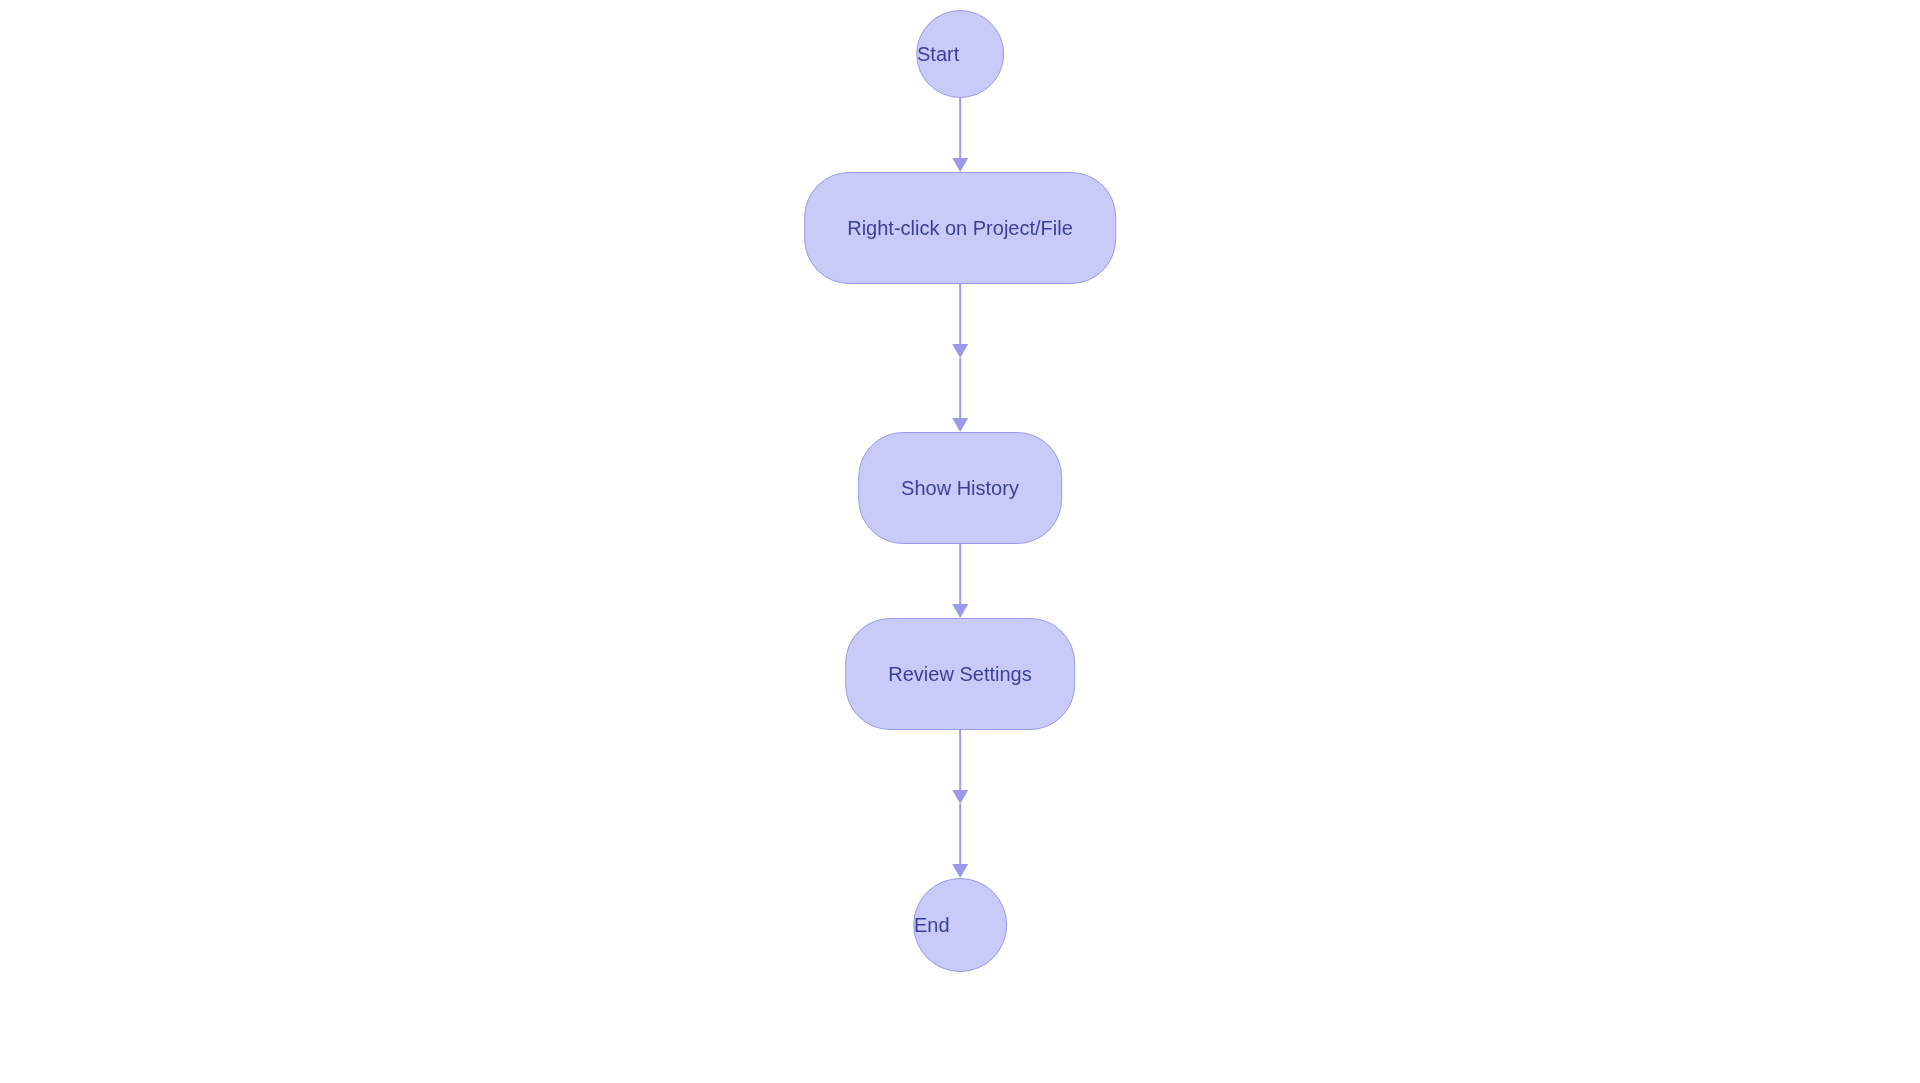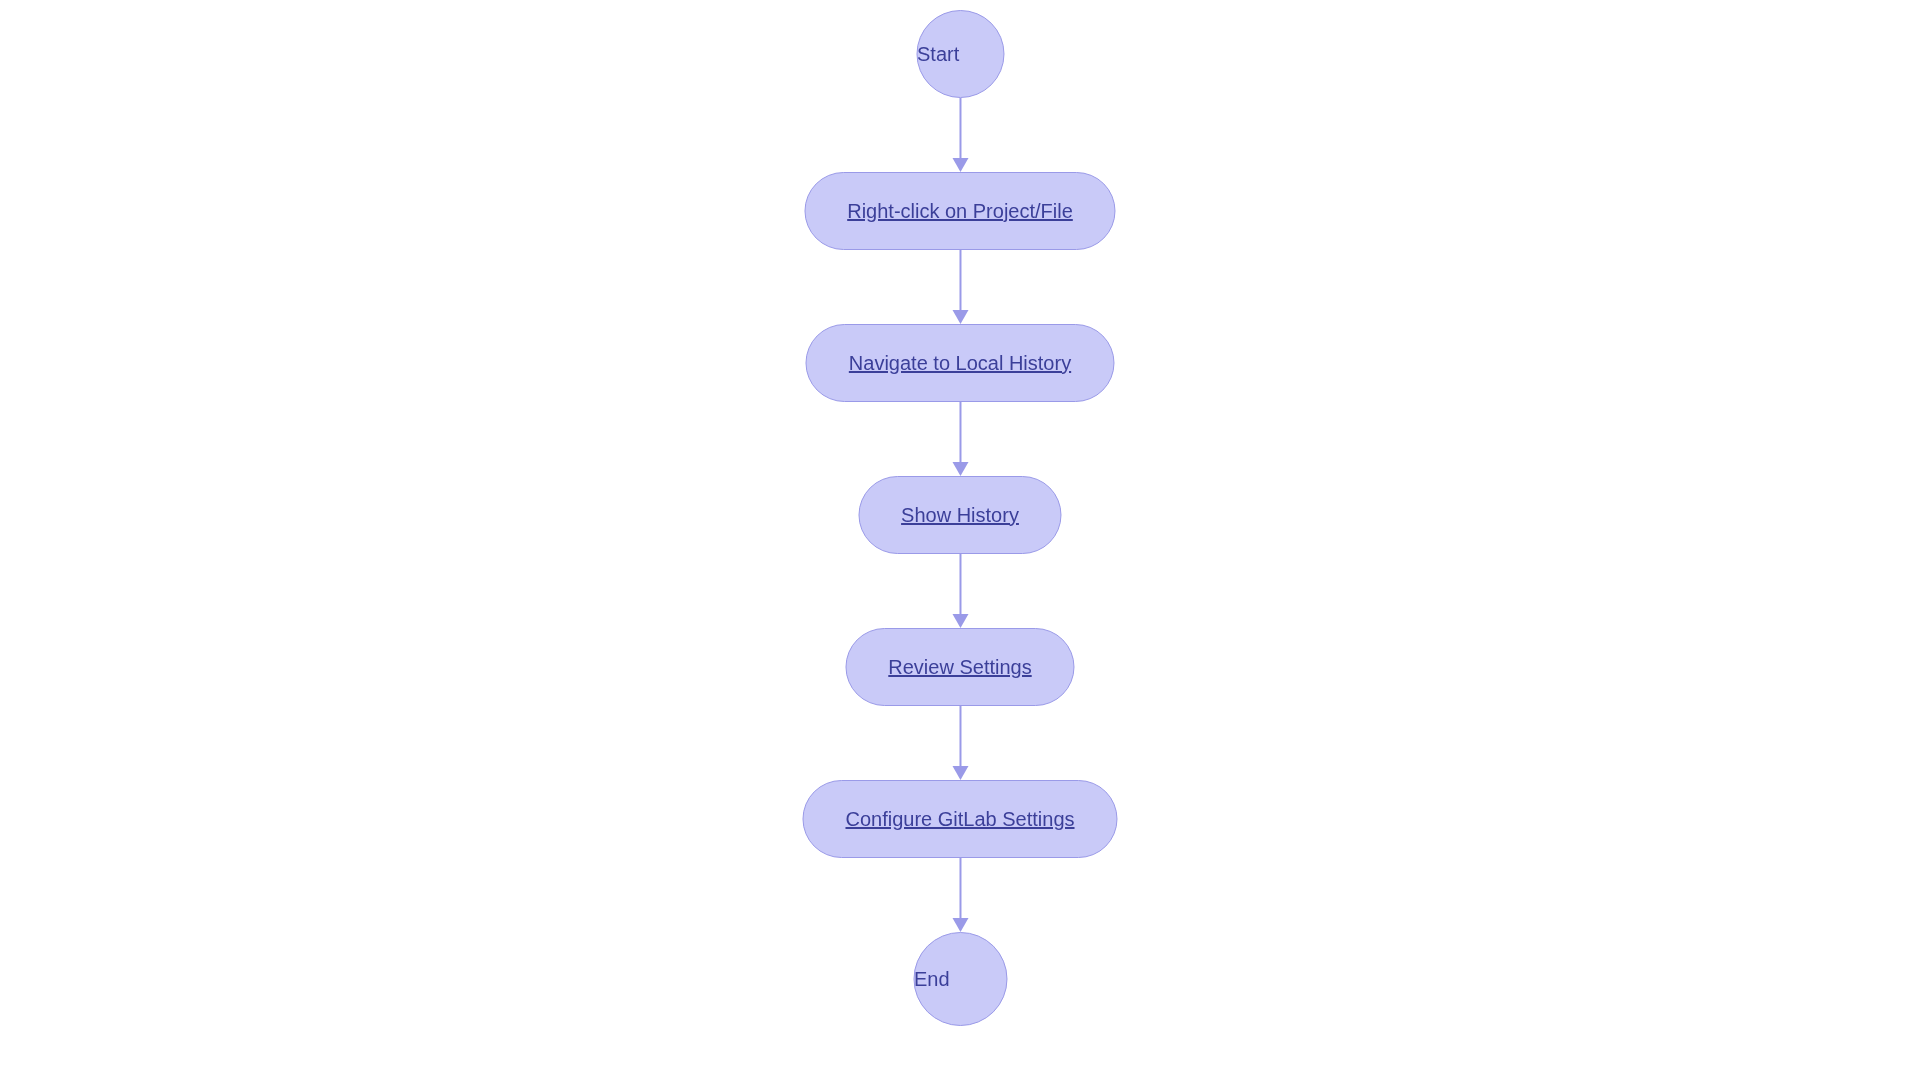--- a/index.html
+++ b/index.html
@@ -38,22 +38,21 @@
     border-radius: 50%;
   }
   .circle-small {
     width: 94px;
     height: 94px;
     border-radius: 50%;
   }
   .pill {
     border-radius: 45px;
     padding: 8px 42px;
-    height: 78px;
-    text-decoration: underline;
+    height: 112px;
   }
   .arrow {
     display: flex;
     flex-direction: column;
     align-items: center;
     height: 74px;
     justify-content: flex-start;
   }
   .arrow-line {
     width: 2px;
@@ -84,23 +83,20 @@
 
   <div class="node pill">
     <span>Right-click on Project/File</span>
   </div>
 
   <div class="arrow">
     <div class="arrow-line"></div>
     <div class="arrow-head"></div>
   </div>
 
-  <div class="node pill">
-    <span>Navigate to Local History</span>
-  </div>
 
   <div class="arrow">
     <div class="arrow-line"></div>
     <div class="arrow-head"></div>
   </div>
 
   <div class="node pill">
     <span>Show History</span>
   </div>
 
@@ -111,23 +107,20 @@
 
   <div class="node pill">
     <span>Review Settings</span>
   </div>
 
   <div class="arrow">
     <div class="arrow-line"></div>
     <div class="arrow-head"></div>
   </div>
 
-  <div class="node pill">
-    <span>Configure GitLab Settings</span>
-  </div>
 
   <div class="arrow">
     <div class="arrow-line"></div>
     <div class="arrow-head"></div>
   </div>
 
   <div class="node circle-small">
     <span>End</span>
   </div>
 

